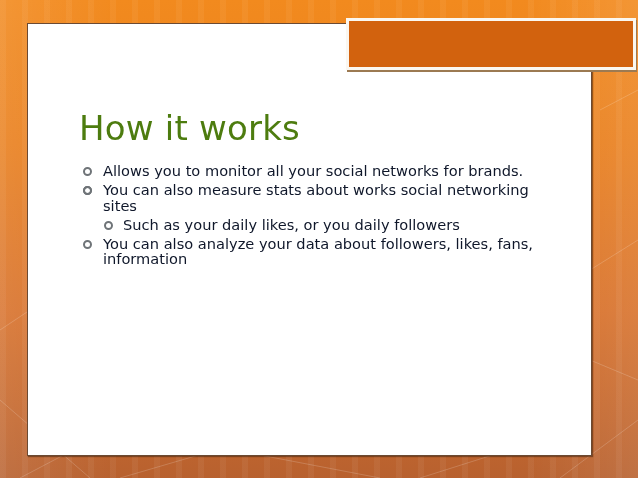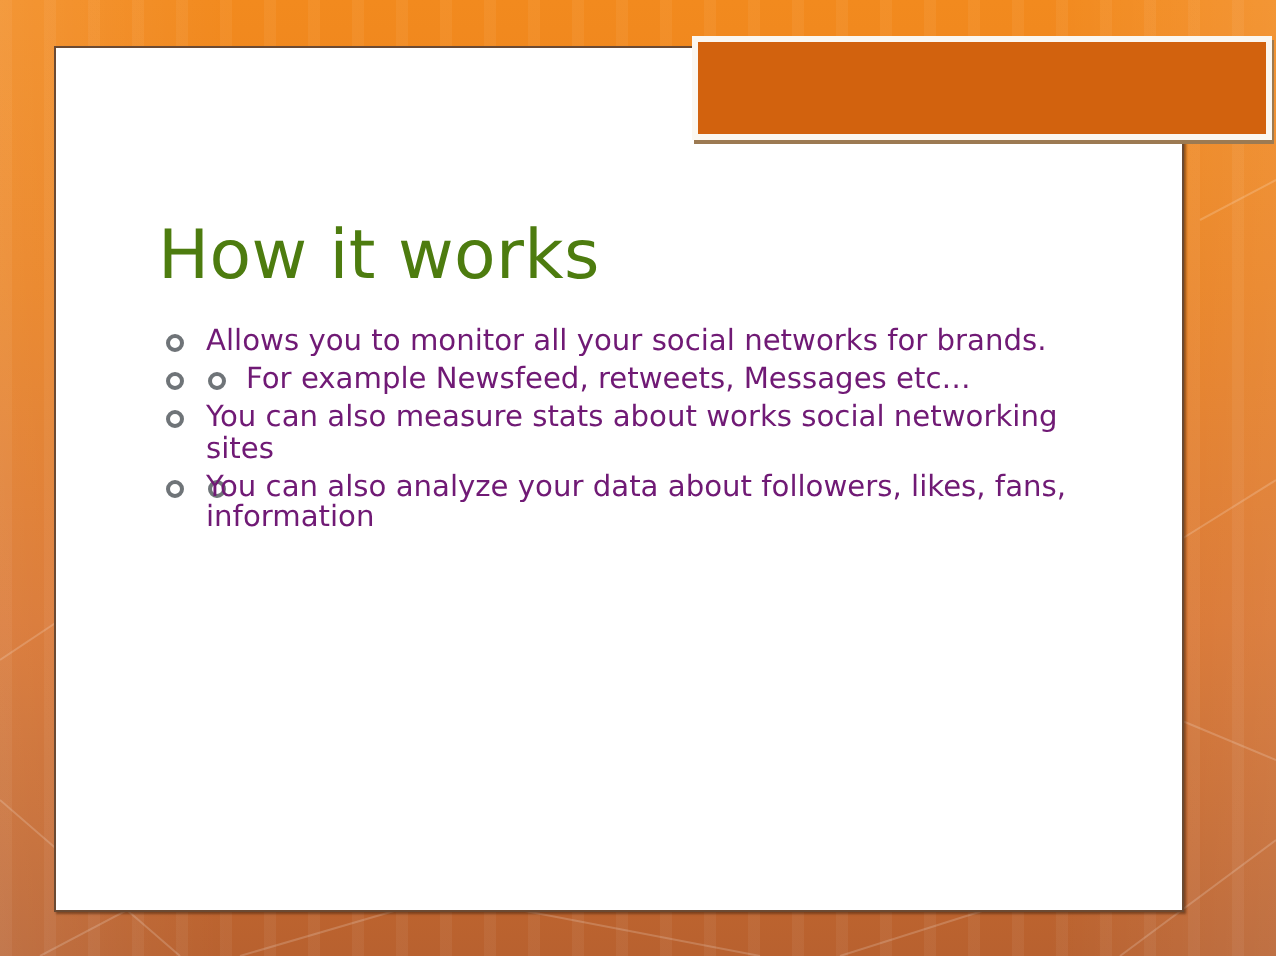--- a/index.html
+++ b/index.html
@@ -25,21 +25,21 @@
       background:#D2620E;
       border:3px solid #FBF7F0;
       box-shadow: 1px 2px 0 #9C7A52;
     }
     .title {
       position:absolute; left:79px; top:108px;
       font-size:34px; color:#4d7c0f; font-weight:normal;
       letter-spacing:0.2px; white-space:nowrap;
     }
     .list { position:absolute; left:83px; top:163px; width:470px; margin:0; padding:0; list-style:none; }
-    .item { position:relative; color:#701a75; font-size:14.6px; line-height:15.5px; margin-bottom:3.5px; }
+    .item { position:relative; color:#0f172a; font-size:14.6px; line-height:15.5px; margin-bottom:3.5px; }
     .item.l1 { padding-left:20px; }
     .item.l2 { padding-left:40px; }
     .bullet {
       position:absolute; top:4px; width:5px; height:5px;
       border:2px solid #6F7478; border-radius:50%; box-sizing:content-box;
     }
     .item.l1 .bullet { left:0px; }
     .item.l2 .bullet { left:21px; }
   </style>
 </head>
@@ -68,28 +68,25 @@
 <div class="title">How it works</div>
 
 <ul class="list">
   <li class="item l1">
     <span class="bullet"></span>
     <span>Allows you to monitor all your social networks for brands.</span>
   </li>
   <li class="item l1">
     <span class="bullet"></span>
   </li>
-  <li class="item l2">
-    <span class="bullet"></span>
-    <span>For example Newsfeed, retweets, Messages etc…</span>
-  </li>
   <li class="item l1">
     <span class="bullet"></span>
     <span>You can also measure stats about works social networking sites</span>
   </li>
   <li class="item l2">
     <span class="bullet"></span>
+    <span>Such as your daily likes, or you daily followers</span>
   </li>
   <li class="item l1">
     <span class="bullet"></span>
     <span>You can also analyze your data about followers, likes, fans, information</span>
   </li>
 </ul>
 
 </body></html>

